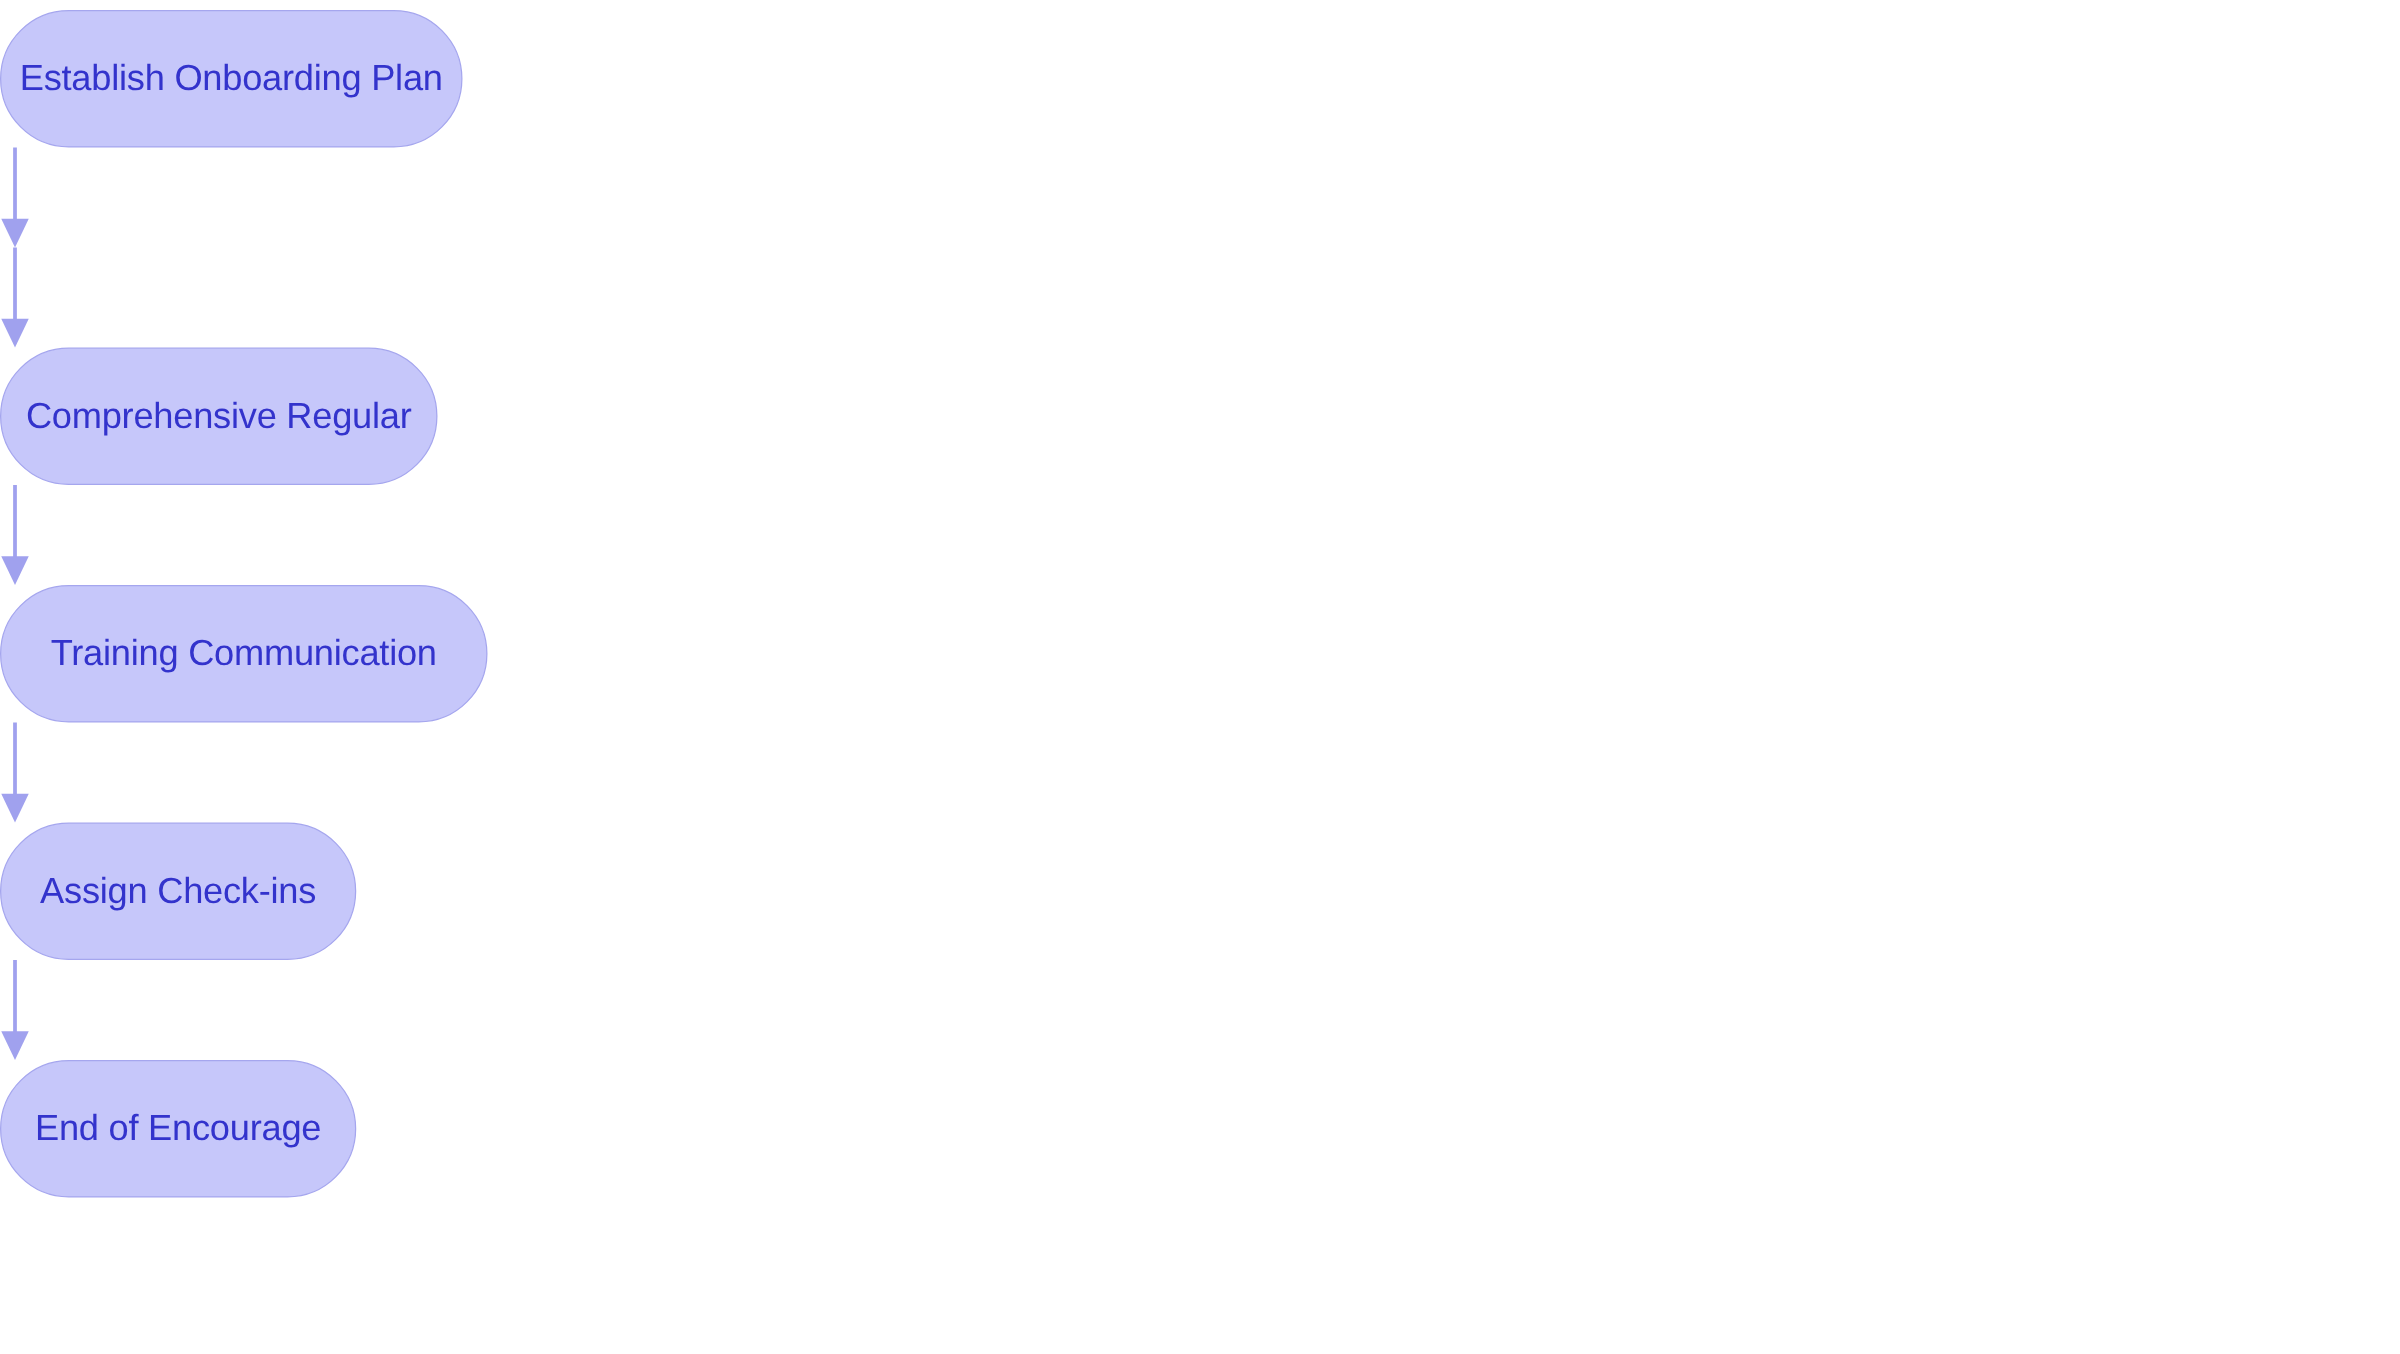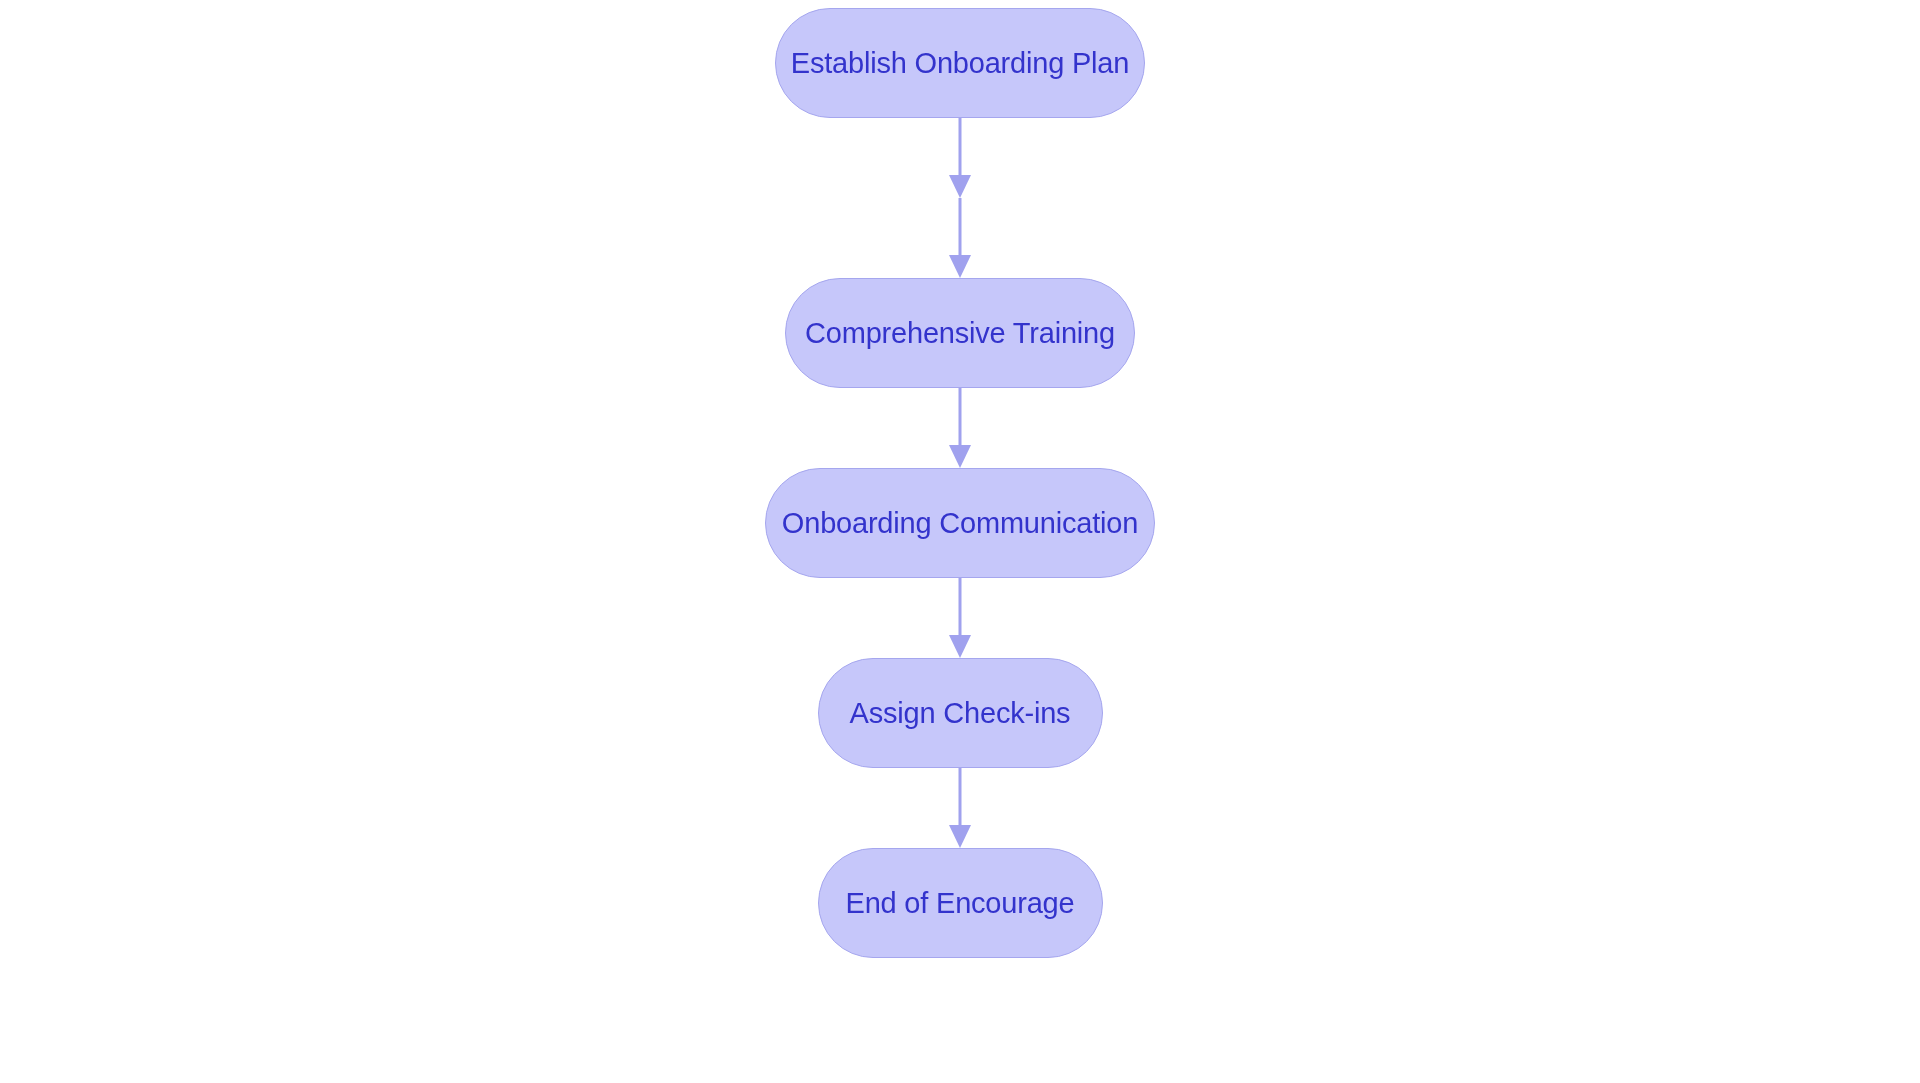--- a/index.html
+++ b/index.html
@@ -24,21 +24,21 @@
 
   
   .flow-column {
     position: absolute;
     left: 0;
     top: 0;
     width: 1920px;
     height: 1083px;
     display: flex;
     flex-direction: column;
-    align-items: center;
+    align-items: flex-start;
     justify-content: flex-start;
     padding-top: 8px;
     box-sizing: border-box;
   }
 
   
   .node {
     box-sizing: border-box;
     height: 110px;
     background: #c6c7fa;
@@ -109,30 +109,30 @@
       <div class="connector-head"></div>
     </div>
 
 
     <div class="connector">
       <div class="connector-line"></div>
       <div class="connector-head"></div>
     </div>
 
     <div class="node node-w-350">
-      <span class="node-label">Comprehensive Training</span>
+      <span class="node-label">Comprehensive Regular</span>
     </div>
 
     <div class="connector">
       <div class="connector-line"></div>
       <div class="connector-head"></div>
     </div>
 
     <div class="node node-w-390">
-      <span class="node-label">Onboarding Communication</span>
+      <span class="node-label">Training Communication</span>
     </div>
 
     <div class="connector">
       <div class="connector-line"></div>
       <div class="connector-head"></div>
     </div>
 
     <div class="node node-w-285">
       <span class="node-label">Assign Check-ins</span>
     </div>

